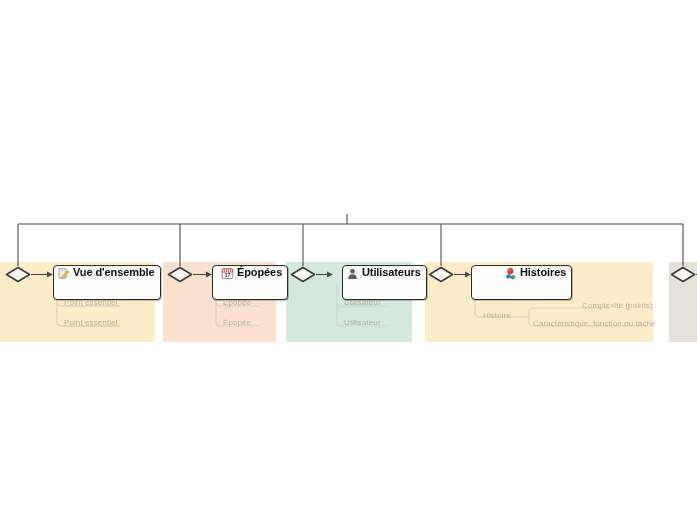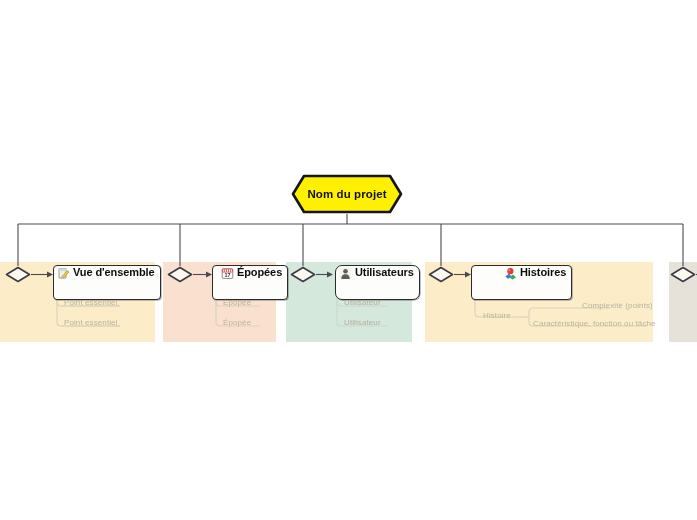--- a/index.html
+++ b/index.html
@@ -168,26 +168,20 @@
     <path d="M337,285 L337,302 Q337,306 341,306 L388,306" stroke="#cbd8cf" stroke-width="1.1" fill="none"></path>
     <path d="M337,302 L337,322 Q337,326 341,326 L388,326" stroke="#cbd8cf" stroke-width="1.1" fill="none"></path>
 
     <path d="M475,285 L475,313 Q475,317 479,317 L519,317" stroke="#d8d1bd" stroke-width="1.1" fill="none"></path>
     <path d="M519,317 L524,317" stroke="#d8d1bd" stroke-width="1.1" fill="none"></path>
     <path d="M529,317 L529,312 Q529,308 533,308 L610,308" stroke="#d8d1bd" stroke-width="1.1" fill="none"></path>
     <path d="M529,317 L529,322 Q529,326 533,326 L647,326" stroke="#d8d1bd" stroke-width="1.1" fill="none"></path>
     <path d="M524,317 L529,317" stroke="#d8d1bd" stroke-width="1.1" fill="none"></path>
   </svg>
 
-  <div id="root-node">
-    <svg class="rootshape" viewBox="0 0 112 40">
-      <path d="M13,2 L99,2 L110,20 L99,38 L13,38 L2,20 Z" fill="#FFF000" stroke="#151515" stroke-width="2.6" stroke-linejoin="round"></path>
-    </svg>
-    <div id="root-label">Nom du projet</div>
-  </div>
 
   <svg class="diamond" style="left:5px;" viewBox="0 0 26 17">
       <polygon points="13,1.5 24.5,8.5 13,15.5 1.5,8.5" fill="#fbf8ef" stroke="#3a3a44" stroke-width="1.6" stroke-linejoin="round"></polygon>
     </svg>
   <svg class="diamond" style="left:167px;" viewBox="0 0 26 17">
       <polygon points="13,1.5 24.5,8.5 13,15.5 1.5,8.5" fill="#fbf8ef" stroke="#3a3a44" stroke-width="1.6" stroke-linejoin="round"></polygon>
     </svg>
   <svg class="diamond" style="left:290px;" viewBox="0 0 26 17">
       <polygon points="13,1.5 24.5,8.5 13,15.5 1.5,8.5" fill="#fbf8ef" stroke="#3a3a44" stroke-width="1.6" stroke-linejoin="round"></polygon>
     </svg>
@@ -219,21 +213,21 @@
         <rect x="4.1" y="2.4" width="1.1" height="2.3" fill="#ffffff"></rect>
         <rect x="6.0" y="2.4" width="1.1" height="2.3" fill="#ffffff"></rect>
         <rect x="7.9" y="2.4" width="1.1" height="2.3" fill="#ffffff"></rect>
         <rect x="9.8" y="2.4" width="1.1" height="2.3" fill="#ffffff"></rect>
         <text x="6.5" y="10.2" font-family="'Liberation Sans', sans-serif" font-size="5.4" font-weight="bold" fill="#2b2b2b" text-anchor="middle">17</text>
       </svg>
     </span>
     <span class="tlabel">Épopées</span>
   </div>
 
-  <div class="topic" style="left:335px;border-radius:7px;">
+  <div class="topic" style="left:342px;">
     <span class="ico">
       <svg viewBox="0 0 13 13" width="13" height="13">
         <rect x="0.6" y="0.6" width="11.8" height="11.8" fill="#f4f2ea"></rect>
         <circle cx="6.5" cy="4.3" r="2.3" fill="#5b5b5b"></circle>
         <path d="M2.3,12 C2.3,8.5 4.2,7.2 6.5,7.2 C8.8,7.2 10.7,8.5 10.7,12 Z" fill="#5b5b5b"></path>
       </svg>
     </span>
     <span class="tlabel">Utilisateurs</span>
   </div>
 

